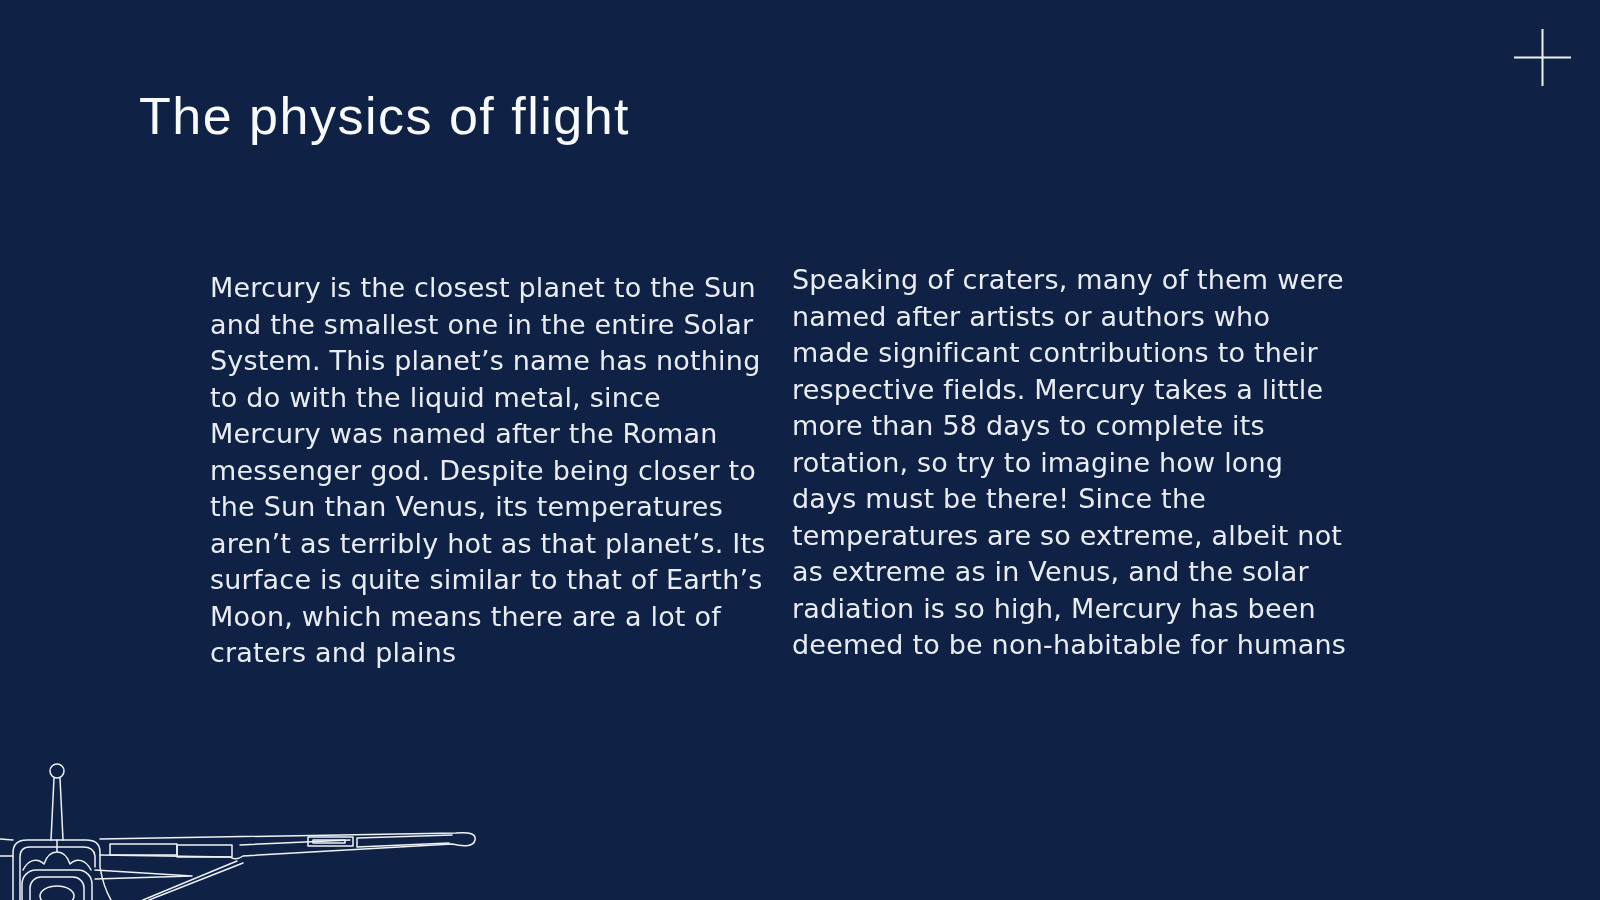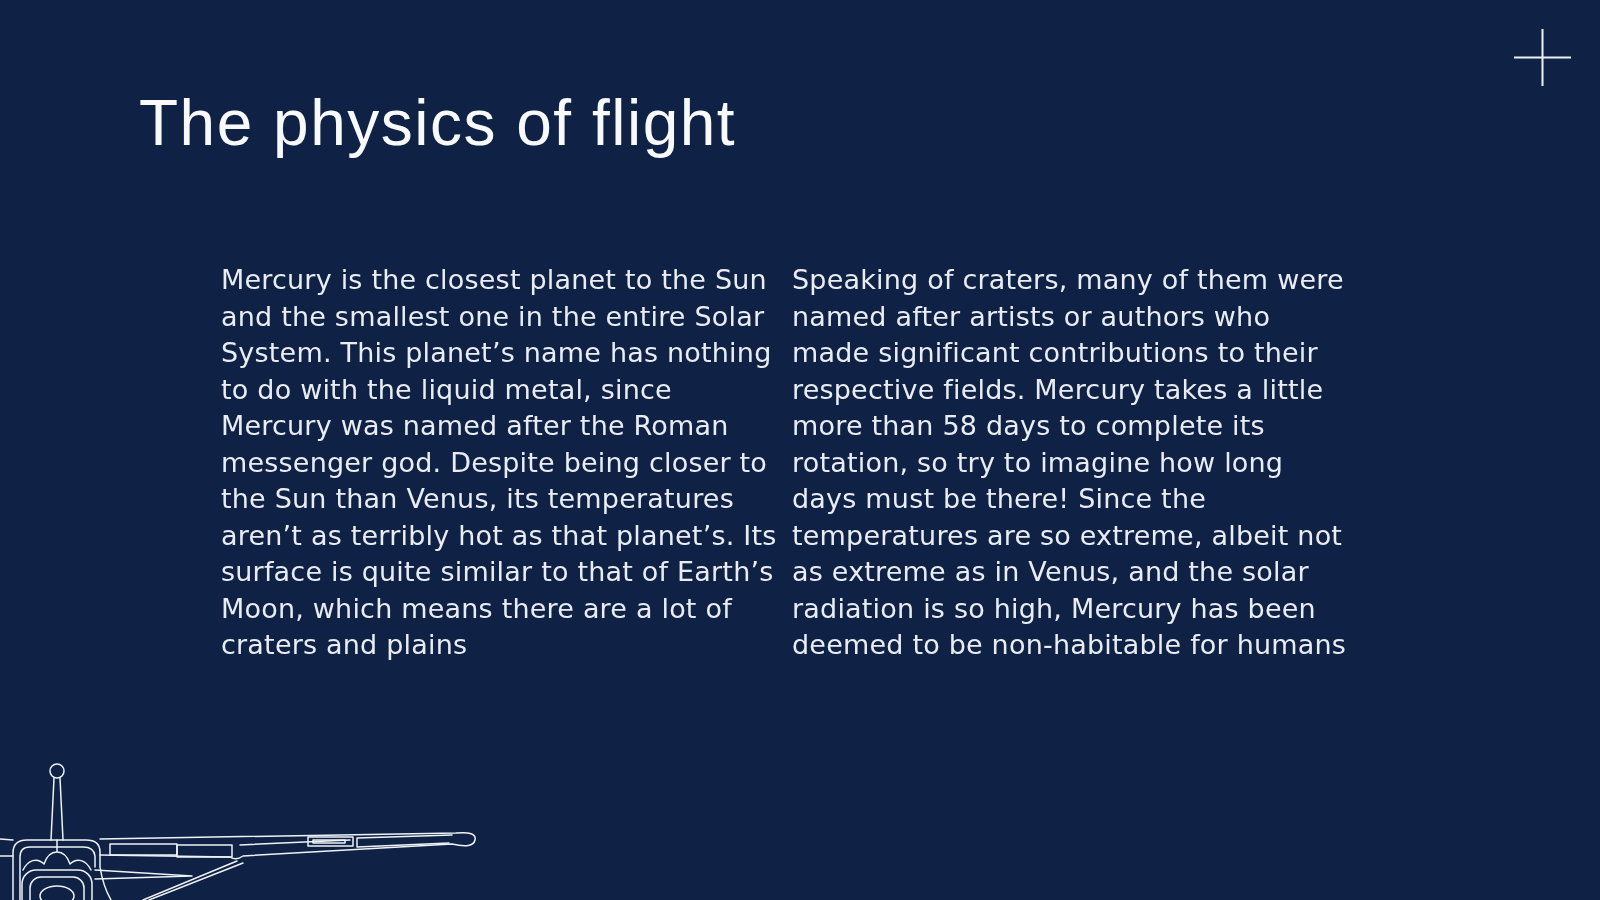--- a/index.html
+++ b/index.html
@@ -16,35 +16,35 @@
     position:relative;
     font-family:"DejaVu Sans","Liberation Sans",sans-serif;
   }
   .slide{position:absolute;inset:0;}
   .title{
     position:absolute;
     left:139px;top:86px;
     margin:0;
     font-family:"Liberation Sans",sans-serif;
     font-weight:400;
-    font-size:64px;
+    font-size:52px;
     letter-spacing:1.5px;
     color:var(--title-text);
     white-space:nowrap;
   }
   .col{
     position:absolute;
     top:262px;
     width:558px;
     font-size:27px;
     line-height:36.5px;
     letter-spacing:0.2px;
     color:var(--body-text);
   }
-  .col-left{left:221px;}
+  .col-left{left:210px;margin-top:8px;}
   .col-right{left:792px;}
   .plus-icon{
     position:absolute;
     left:1513px;top:28px;
     width:59px;height:59px;
   }
   .plane-art{
     position:absolute;
     left:0;bottom:0;
     width:490px;height:155px;

